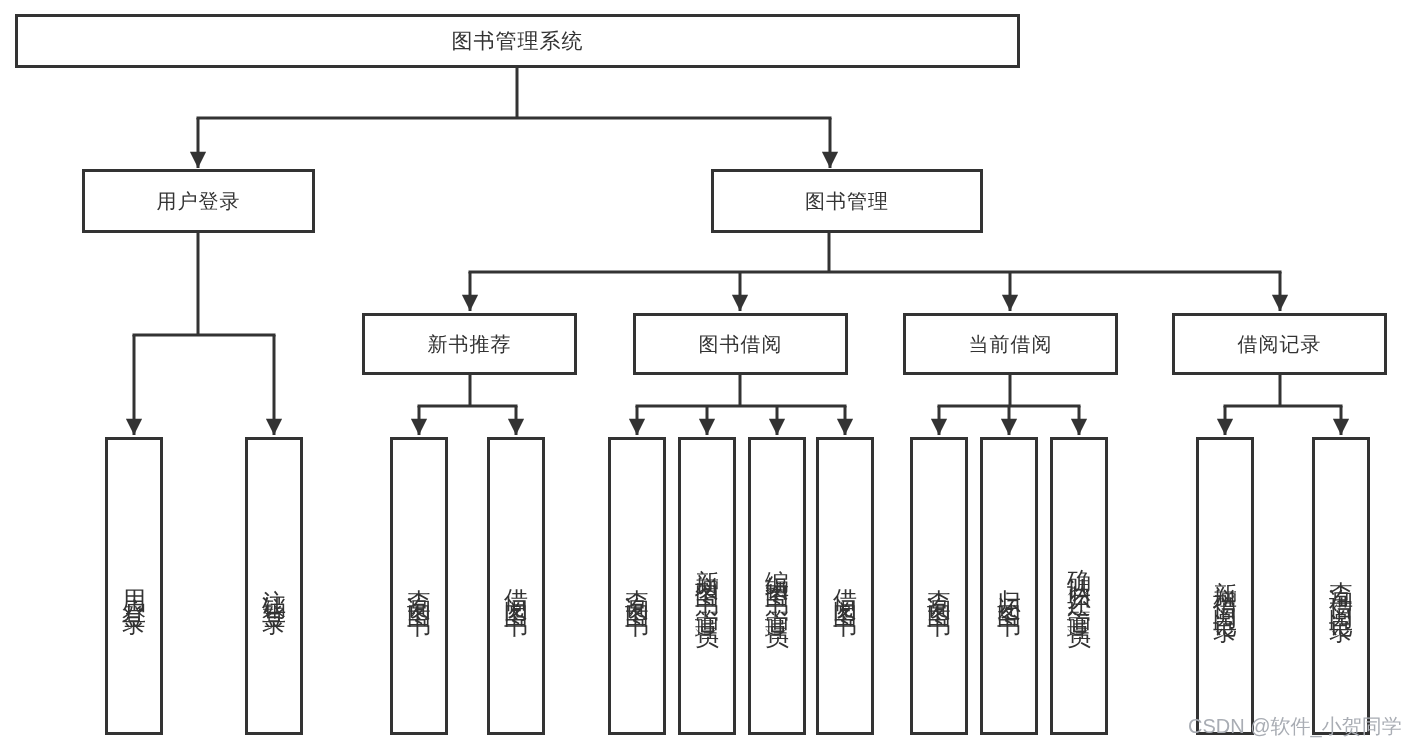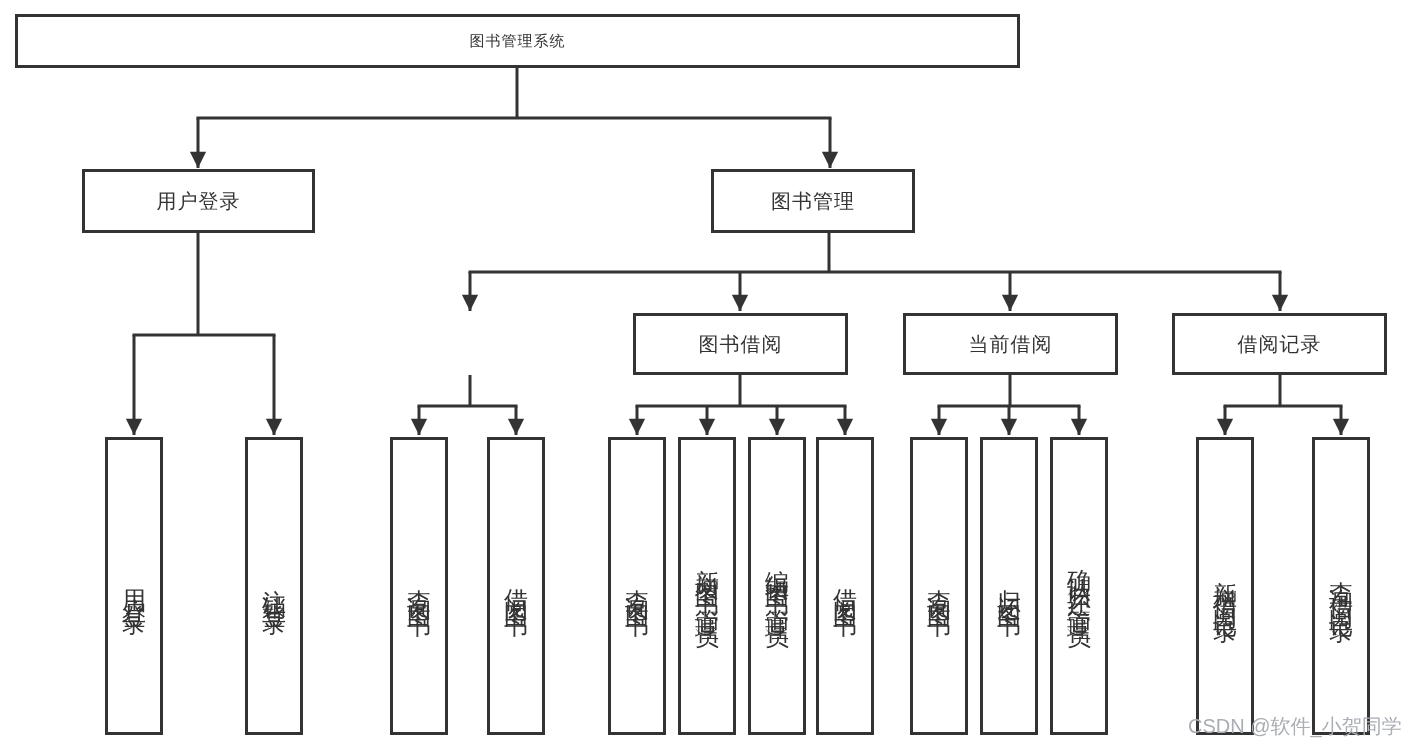--- a/index.html
+++ b/index.html
@@ -27,21 +27,21 @@
   .box {
     position: absolute;
     border: 3px solid var(--line);
     background: var(--background);
     display: flex;
     align-items: center;
     justify-content: center;
     color: var(--text);
   }
   .hlabel { font-size: 20px; letter-spacing: 1px; white-space: nowrap; }
-  .root .hlabel { font-size: 15px; }
+  .root .hlabel { font-size: 21px; }
   .leaf { width: 58px; top: 437px; height: 298px; }
   .vtext {
     writing-mode: vertical-rl;
     text-orientation: mixed;
     font-size: 24px;
     letter-spacing: 8px;
     line-height: 1;
     white-space: nowrap;
   }
   .watermark {
@@ -108,24 +108,27 @@
     </g>
   </svg>
 
   <div class="box root" style="left:15px; top:14px; width:1005px; height:54px;">
     <span class="hlabel">图书管理系统</span>
   </div>
 
   <div class="box" style="left:82px; top:169px; width:233px; height:64px;">
     <span class="hlabel">用户登录</span>
   </div>
-  <div class="box" style="left:711px; top:169px; width:204px; height:64px;">
+  <div class="box" style="left:711px; top:169px; width:272px; height:64px;">
     <span class="hlabel">图书管理</span>
   </div>
 
+  <div class="box" style="left:362px; top:313px; width:215px; height:62px;">
+    <span class="hlabel">新书推荐</span>
+  </div>
   <div class="box" style="left:903px; top:313px; width:215px; height:62px;">
     <span class="hlabel">当前借阅</span>
   </div>
   <div class="box" style="left:633px; top:313px; width:215px; height:62px;">
     <span class="hlabel">图书借阅</span>
   </div>
   <div class="box" style="left:1172px; top:313px; width:215px; height:62px;">
     <span class="hlabel">借阅记录</span>
   </div>
 

